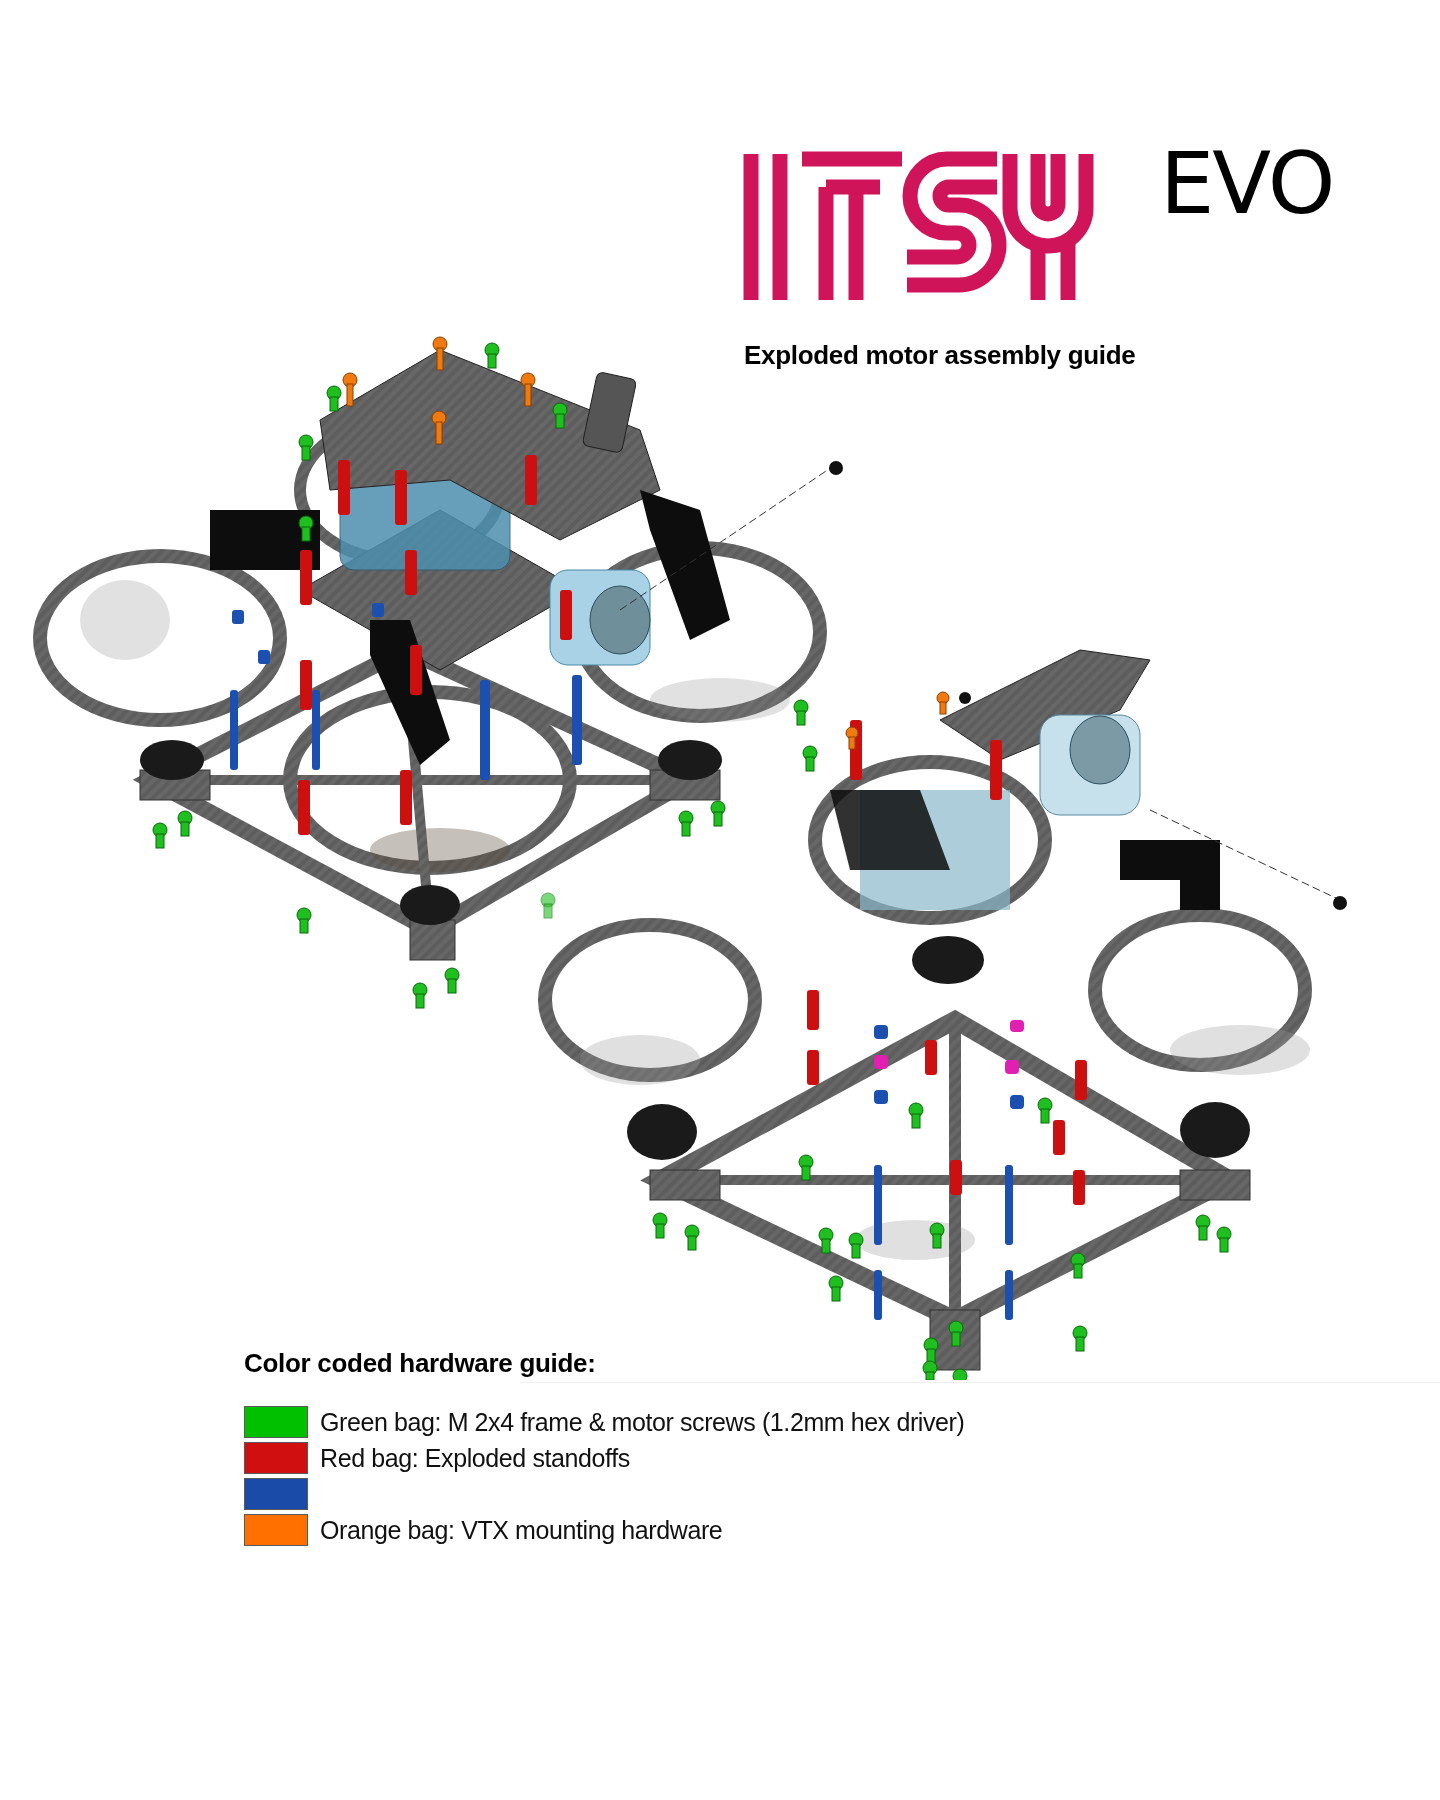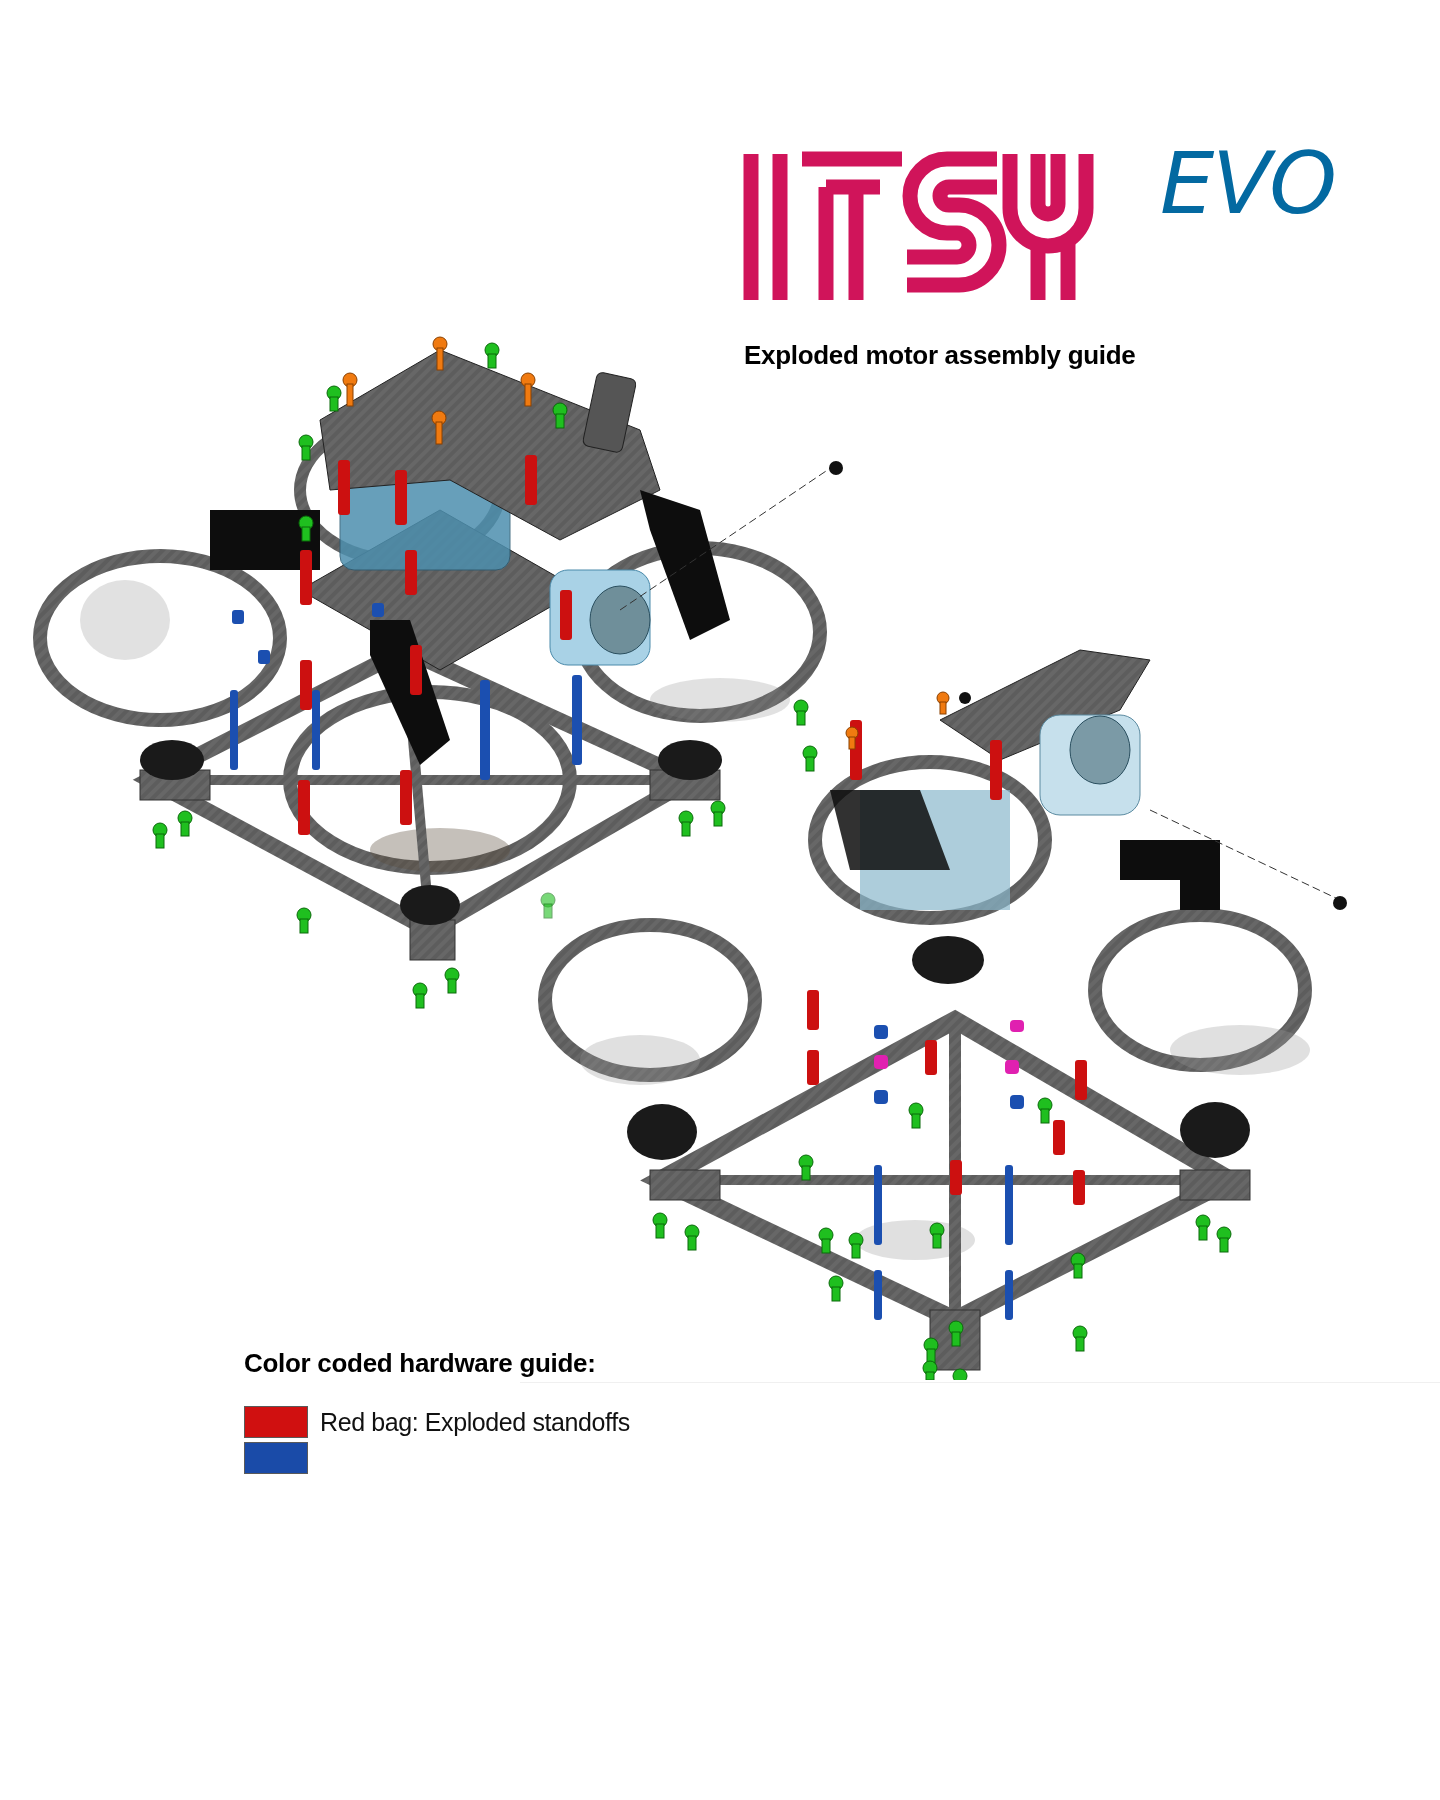--- a/index.html
+++ b/index.html
@@ -1,21 +1,21 @@
 <!DOCTYPE html>
 <html><head>
 <meta charset="utf-8">
 <style>
   html, body { margin:0; padding:0; }
   body { width:1440px; height:1800px; background:#ffffff; position:relative; overflow:hidden;
          font-family:"Liberation Sans", "DejaVu Sans", sans-serif; color:#000; }
   .logo { position:absolute; left:742px; top:146px; width:610px; height:160px; }
   .logo svg { display:block; }
   .evo { position:absolute; left:1160px; top:140px; font-family:"DejaVu Sans", sans-serif;
-         font-size:86px; font-weight:400; letter-spacing:-2px; line-height:1; color:#0369a1;font-style:italic; }
+         font-size:86px; font-weight:400; letter-spacing:-2px; line-height:1; color:#000000; }
   .subtitle { position:absolute; left:744px; top:340px; font-size:26px; font-weight:700; letter-spacing:-0.3px; }
   .illustration { position:absolute; left:0; top:320px; width:1440px; height:1060px; }
   .legend-title { position:absolute; left:244px; top:1348px; font-size:26px; font-weight:700; letter-spacing:-0.3px; }
   .legend-rule { position:absolute; left:520px; top:1382px; width:920px; height:1px; background:#f0f0f0; }
   .legend { position:absolute; left:244px; top:1404px; }
   .legend-row { display:flex; align-items:center; height:36px; }
   .swatch { width:64px; height:32px; border:1px solid #5a5a5a; box-sizing:border-box; margin-right:12px; }
   .legend-label { font-size:25px; font-weight:400; letter-spacing:-0.4px; white-space:nowrap; color:#111; }
 </style>
 </head>
@@ -268,19 +268,27 @@
       <circle cx="965" cy="378" r="6" fill="#111"></circle>
     </g>
   </svg>
 </div>
 
 <div class="legend-title">Color coded hardware guide:</div>
 <div class="legend-rule"></div>
 
 <div class="legend">
   <div class="legend-row">
+    <div class="swatch" style="background:#00C000"></div>
+    <div class="legend-label">Green bag: M 2x4 frame &amp; motor screws (1.2mm hex driver)</div>
+  </div>
+  <div class="legend-row">
     <div class="swatch" style="background:#D01010"></div>
     <div class="legend-label">Red bag: Exploded standoffs</div>
   </div>
   <div class="legend-row">
     <div class="swatch" style="background:#1A4BA8"></div>
   </div>
+  <div class="legend-row">
+    <div class="swatch" style="background:#FF7000"></div>
+    <div class="legend-label">Orange bag: VTX mounting hardware</div>
+  </div>
 </div>
 
 </body></html>

